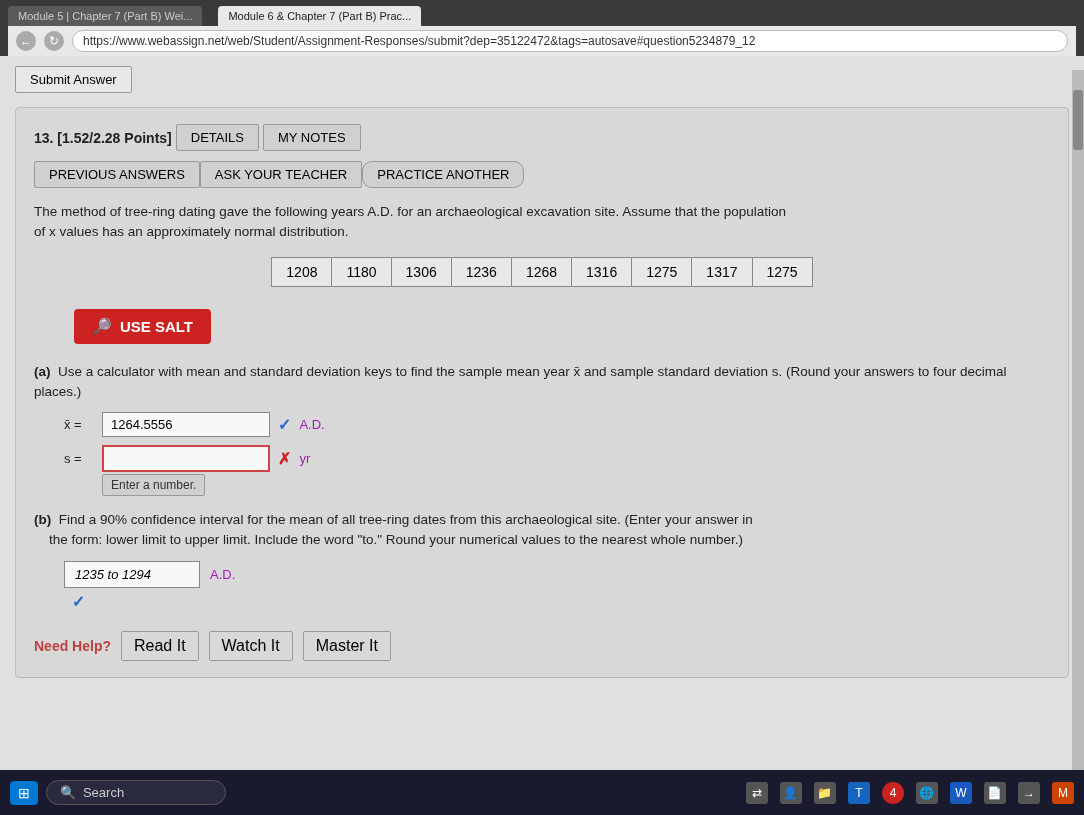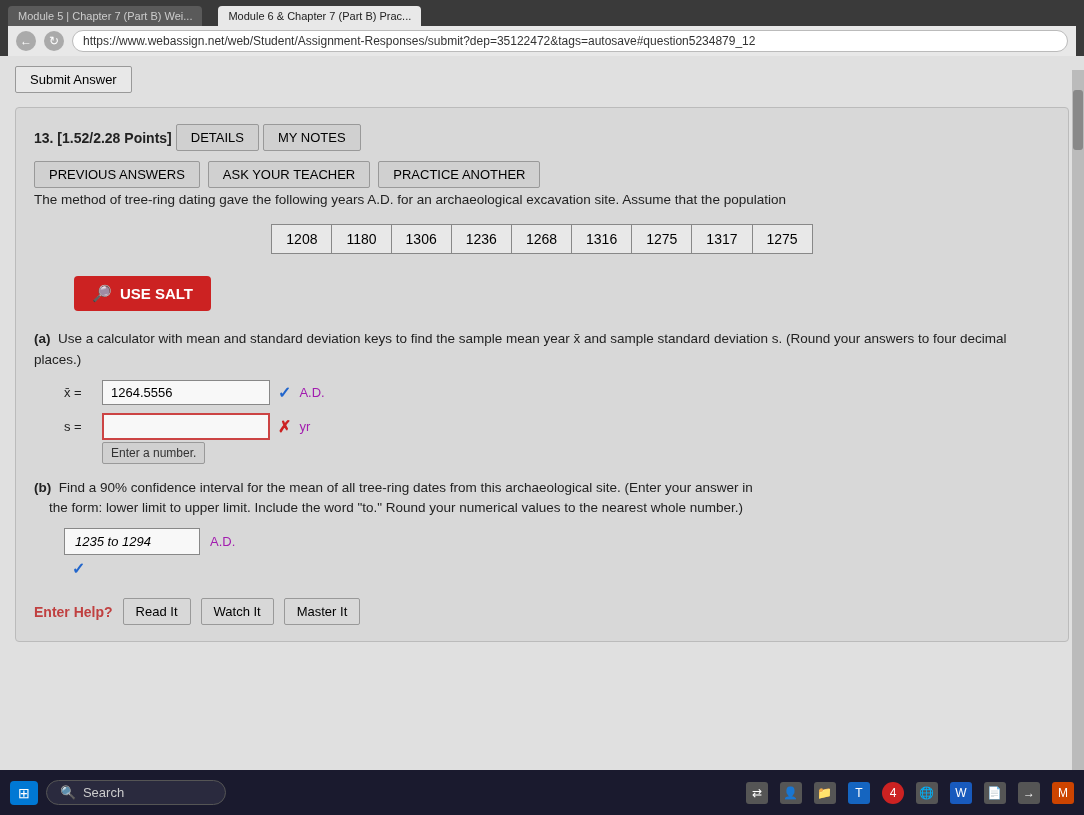--- a/index.html
+++ b/index.html
@@ -109,22 +109,21 @@
       border: 1px solid #999;
       padding: 5px 14px;
       font-size: 13px;
       cursor: pointer;
       border-radius: 2px;
     }
 
     .question-actions {
       display: flex;
       align-items: flex-end;
-      gap: 8px;
-      margin-bottom: 2px;
+      margin-bottom: 14px;
     }
     .btn-prev-answers {
       background: #d0d0d0;
       border: 1px solid #999;
       padding: 5px 14px;
       font-size: 13px;
       cursor: pointer;
       border-radius: 2px;
     }
     .btn-ask-teacher {
@@ -134,21 +133,21 @@
       font-size: 13px;
       cursor: pointer;
       border-radius: 2px;
     }
     .btn-practice {
       background: #d0d0d0;
       border: 1px solid #999;
       padding: 5px 14px;
       font-size: 13px;
       cursor: pointer;
-      border-radius: 2px;
+      border-radius: 10px;
     }
 
     .question-text {
       font-size: 13.5px;
       color: #222;
       line-height: 1.5;
       margin-bottom: 14px;
     }
 
     .data-table {
@@ -261,21 +260,21 @@
     }
     .need-help-label {
       font-size: 14px;
       font-weight: bold;
       color: #c04040;
     }
     .help-btn {
       background: #d8d8d8;
       border: 1px solid #999;
       padding: 5px 12px;
-      font-size: 13px;
+      font-size: 16px;
       cursor: pointer;
       border-radius: 2px;
     }
 
     
     .taskbar {
       background: #1a1a2e;
       position: absolute;
       bottom: 0;
       left: 0;
@@ -374,20 +373,21 @@
     
     <div class="question-actions">
       <button class="btn-prev-answers">PREVIOUS ANSWERS</button>
       <button class="btn-ask-teacher">ASK YOUR TEACHER</button>
       <button class="btn-practice">PRACTICE ANOTHER</button>
     </div>
 
     
     <div class="question-text">
       <span>The method of tree-ring dating gave the following years A.D. for an archaeological excavation site. Assume that the population</span><br>
+      <span>of x values has an approximately normal distribution.</span>
     </div>
 
     
     <table class="data-table">
       <tbody>
           <tr>
         <td>1208</td>
         <td>1180</td>
         <td>1306</td>
         <td>1236</td>
@@ -440,21 +440,21 @@
         <input class="confidence-input" type="text" value="1235 to 1294" style="">
         <span class="unit-label">A.D.</span>
       </div>
       <div style="margin-left:38px;">
         <span class="check-mark">✓</span>
       </div>
     </div>
 
     
     <div class="need-help-section">
-      <span class="need-help-label">Enter Help?</span>
+      <span class="need-help-label">Need Help?</span>
       <button class="help-btn">Read It</button>
       <button class="help-btn">Watch It</button>
       <button class="help-btn">Master It</button>
     </div>
   </div>
 </div>
 
 <div class="scroll-indicator">
   <div class="scroll-thumb"></div>
 </div>

